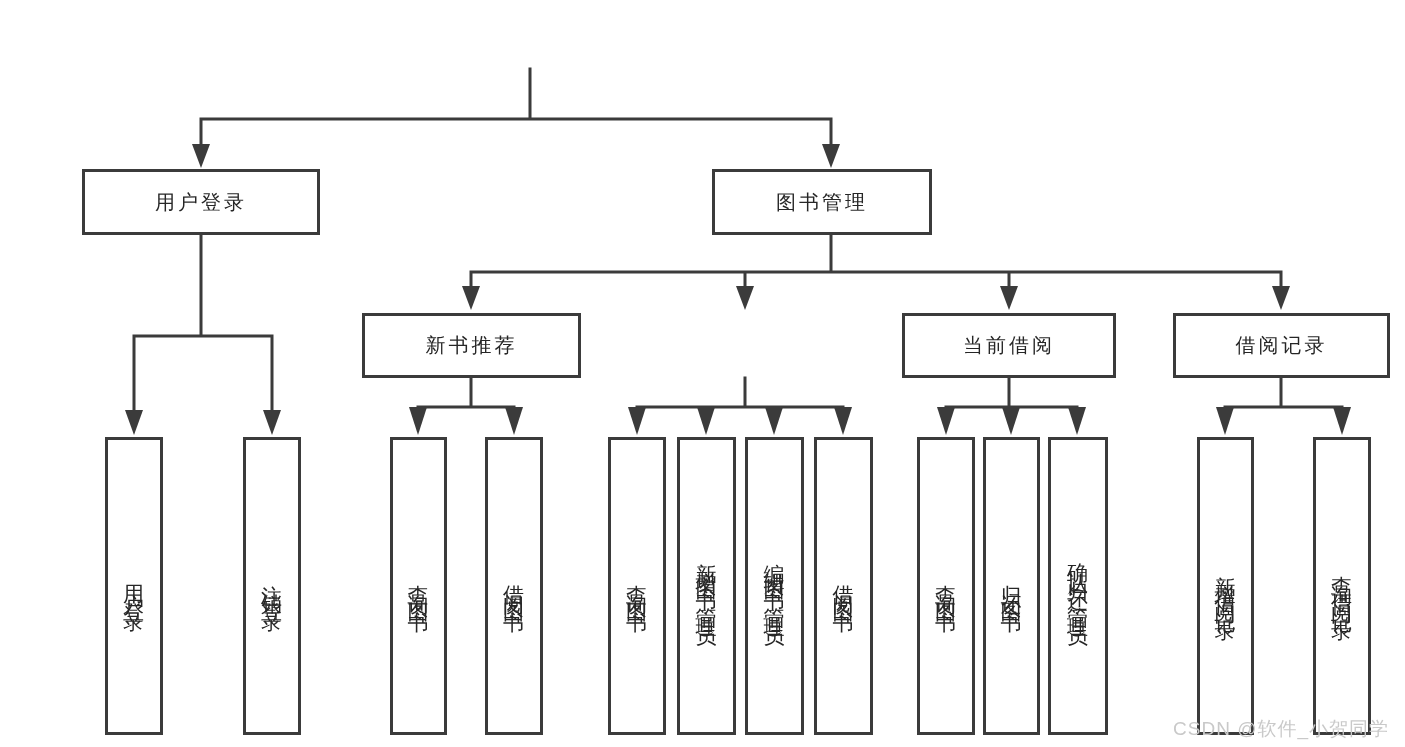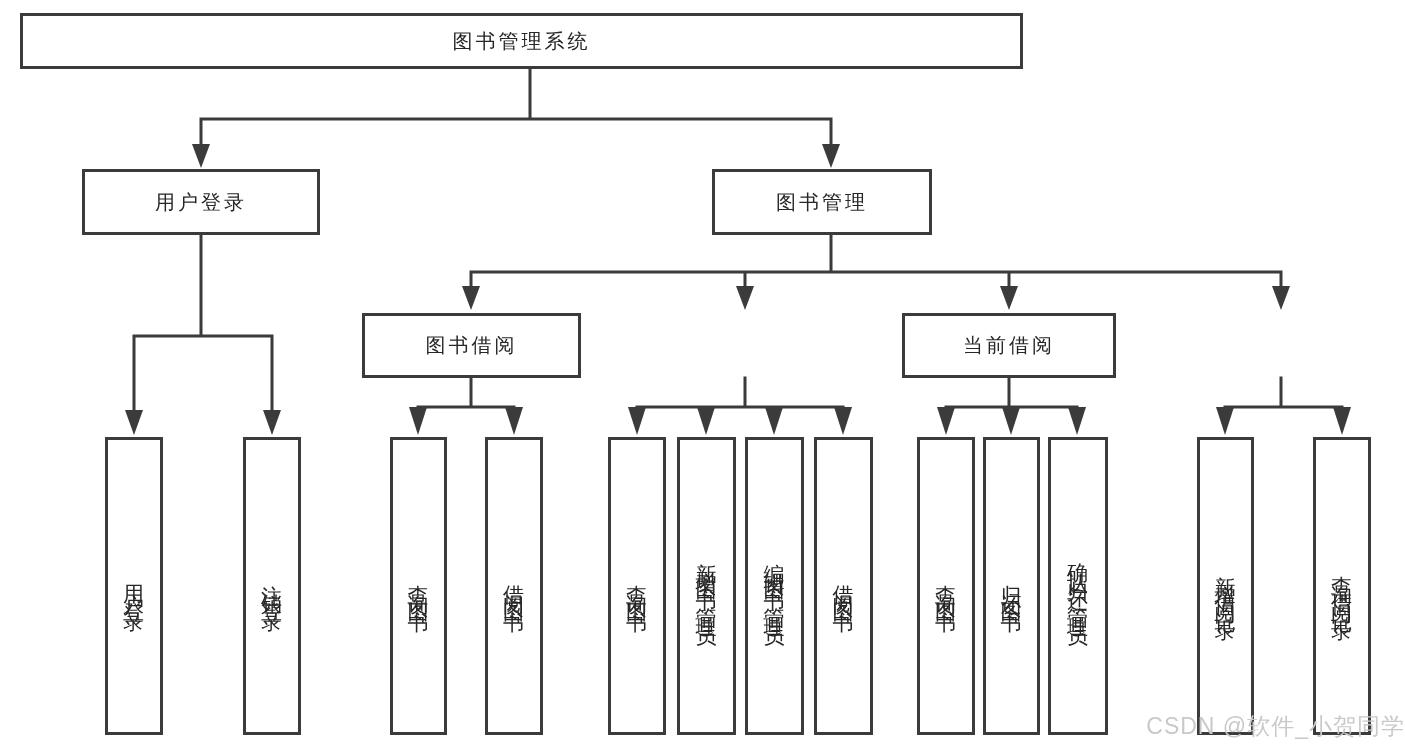--- a/index.html
+++ b/index.html
@@ -19,22 +19,22 @@
     display:flex;align-items:center;justify-content:center;
   }
   .hlabel{font-size:20px;letter-spacing:3px;white-space:nowrap;}
   .root-box .hlabel{font-size:20px;}
   .leaf{top:437px;height:298px;}
   .vlabel{
     writing-mode:vertical-rl;text-orientation:mixed;
     font-size:21px;line-height:1;letter-spacing:9px;white-space:nowrap;
   }
   .watermark{
-    position:absolute;right:0;bottom:5px;z-index:5;
-    font-size:23px;letter-spacing:1px;
+    position:absolute;right:16px;bottom:5px;z-index:5;
+    font-size:19px;letter-spacing:1px;
     color:var(--watermark,#c9c9c9);
   }
 </style>
 </head>
 <body>
 
 <div class="canvas">
 
   <svg class="connectors" width="1405" height="747" viewBox="0 0 1405 747">
     <g>
@@ -62,36 +62,36 @@
       <polygon points="765,407 783,407 774,435"></polygon>
       <polygon points="834,407 852,407 843,435"></polygon>
       <polygon points="937,407 955,407 946,435"></polygon>
       <polygon points="1002,407 1020,407 1011,435"></polygon>
       <polygon points="1068,407 1086,407 1077,435"></polygon>
       <polygon points="1216,407 1234,407 1225,435"></polygon>
       <polygon points="1333,407 1351,407 1342,435"></polygon>
     </g>
   </svg>
 
-  <div class="box root-box" style="left:20px;top:13px;width:1003px;height:56px">
-    <span class="hlabel">图书管理系统</span>
-  </div>
 
   <div class="box" style="left:82px;top:169px;width:238px;height:66px">
     <span class="hlabel">用户登录</span>
   </div>
   <div class="box" style="left:712px;top:169px;width:220px;height:66px">
     <span class="hlabel">图书管理</span>
   </div>
 
   <div class="box" style="left:362px;top:313px;width:219px;height:65px">
-    <span class="hlabel">图书借阅</span>
+    <span class="hlabel">新书推荐</span>
   </div>
   <div class="box" style="left:902px;top:313px;width:214px;height:65px">
     <span class="hlabel">当前借阅</span>
+  </div>
+  <div class="box" style="left:1173px;top:313px;width:217px;height:65px">
+    <span class="hlabel">借阅记录</span>
   </div>
 
   <div class="box leaf" style="left:105px;width:58px">
     <span class="vlabel">用户登录</span>
   </div>
   <div class="box leaf" style="left:243px;width:58px">
     <span class="vlabel">注销登录</span>
   </div>
 
   <div class="box leaf" style="left:390px;width:57px">

